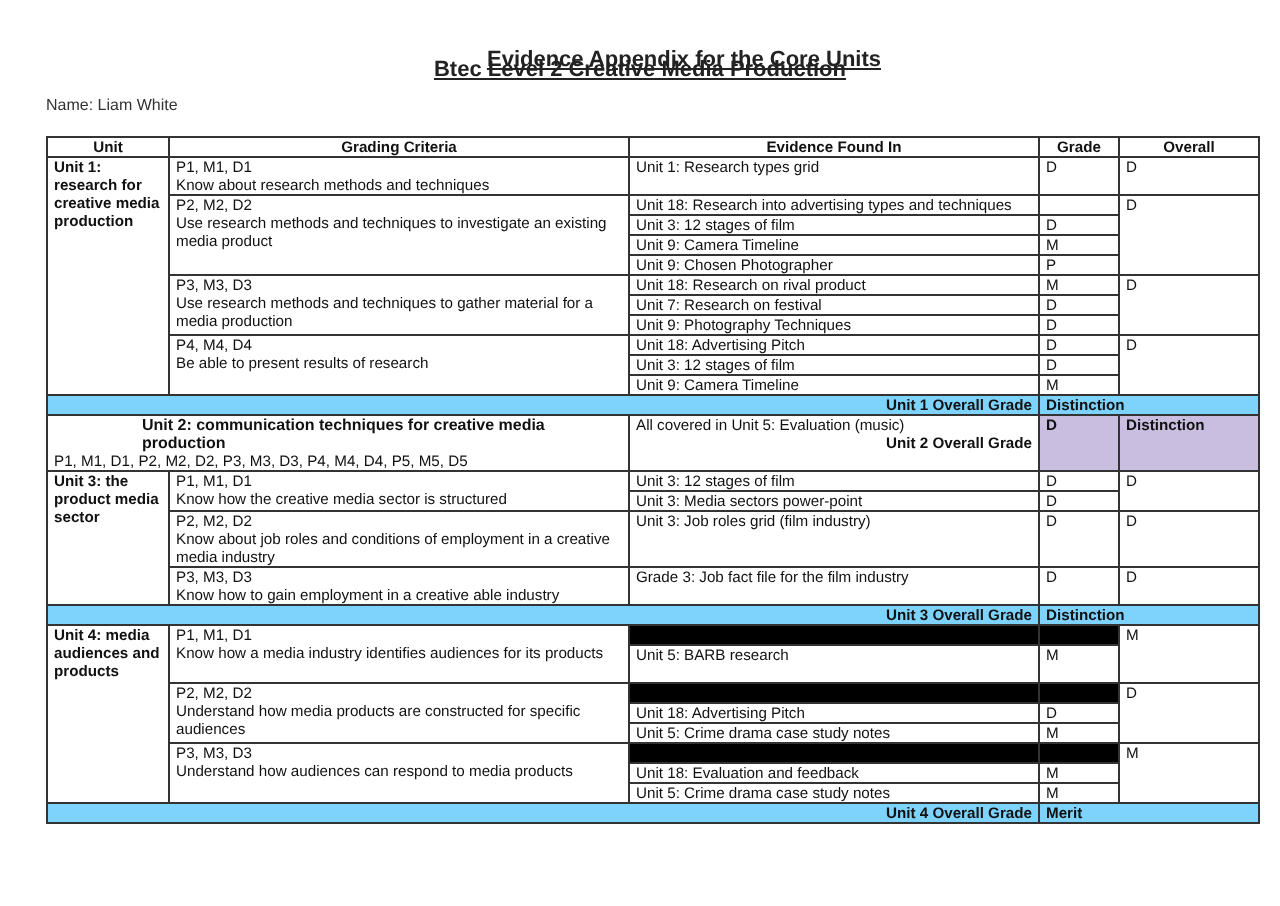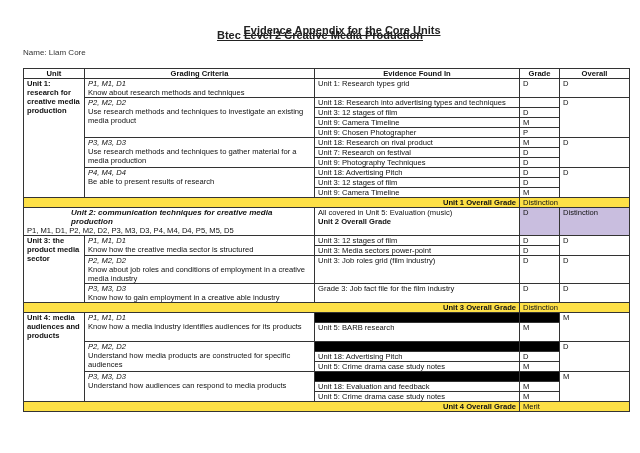--- a/index.html
+++ b/index.html
@@ -11,35 +11,35 @@
 
   table.grid { position:absolute; left:23px; top:68px; width:606px; border-collapse:collapse; table-layout:fixed; font-size:7.6px; line-height:9px; }
   table.grid td, table.grid th { border:1px solid #333; padding:0 3px; vertical-align:top; overflow:hidden; }
   table.grid th { font-weight:bold; text-align:center; height:9px; padding:0 3px; }
   col.c-unit { width:61px; }
   col.c-crit { width:230px; }
   col.c-evid { width:205px; }
   col.c-grade { width:40px; }
   col.c-over { width:70px; }
   td.unit { font-weight:bold; border-bottom:1px solid #333; }
-  .crit-code { display:block;font-style:italic; }
-  .purple { background:#fde047; }
+  .crit-code { display:block; }
+  .purple { background:#7dd3fc; }
   .lav { background:#c9bedf; }
   .ovr-label { text-align:right; font-weight:bold; }
-  .ovr-val { font-weight:normal; }
+  .ovr-val { font-weight:bold; }
   .black { background:#000; }
   td.ev { height:9px; }
   .u2-title { font-weight:bold; font-size:8px;margin-left:44px; }
 </style>
 </head>
 <body>
 
 <div class="title t1">Btec Level 2 Creative Media Production</div>
 <div class="title t2">Evidence Appendix for the Core Units</div>
-<div class="name">Name: Liam Core</div>
+<div class="name">Name: Liam White</div>
 
 <table class="grid">
   <colgroup>
       <col class="c-unit">
       <col class="c-crit">
       <col class="c-evid">
       <col class="c-grade">
       <col class="c-over">
     </colgroup>
   <tbody>
@@ -106,21 +106,21 @@
   </tr>
   <tr class="purple">
     <td colspan="3" class="ovr-label">Unit 1 Overall Grade</td>
     <td colspan="2" class="ovr-val">Distinction</td>
   </tr>
 
   <tr>
     <td colspan="2" style="height:18px"><span class="crit-code u2-title">Unit 2: communication  techniques for creative media production</span><span>P1, M1, D1, P2, M2, D2, P3, M3, D3, P4, M4, D4, P5, M5, D5</span></td>
     <td>
           <span style="display:block">All covered in Unit 5: Evaluation (music)</span>
-          <span style="display:block;text-align:left;font-weight:bold">Unit 2 Overall Grade</span>
+          <span style="display:block;text-align:right;font-weight:bold">Unit 2 Overall Grade</span>
         </td>
     <td class="lav ovr-val">D</td>
     <td class="lav ovr-val">Distinction</td>
   </tr>
 
   <tr>
     <td class="unit" rowspan="4">Unit 3: the product media sector</td>
     <td rowspan="2"><span class="crit-code">P1, M1, D1</span><span>Know how the creative media sector is structured</span></td>
     <td class="ev">Unit 3: 12 stages of film</td>
     <td>D</td>

